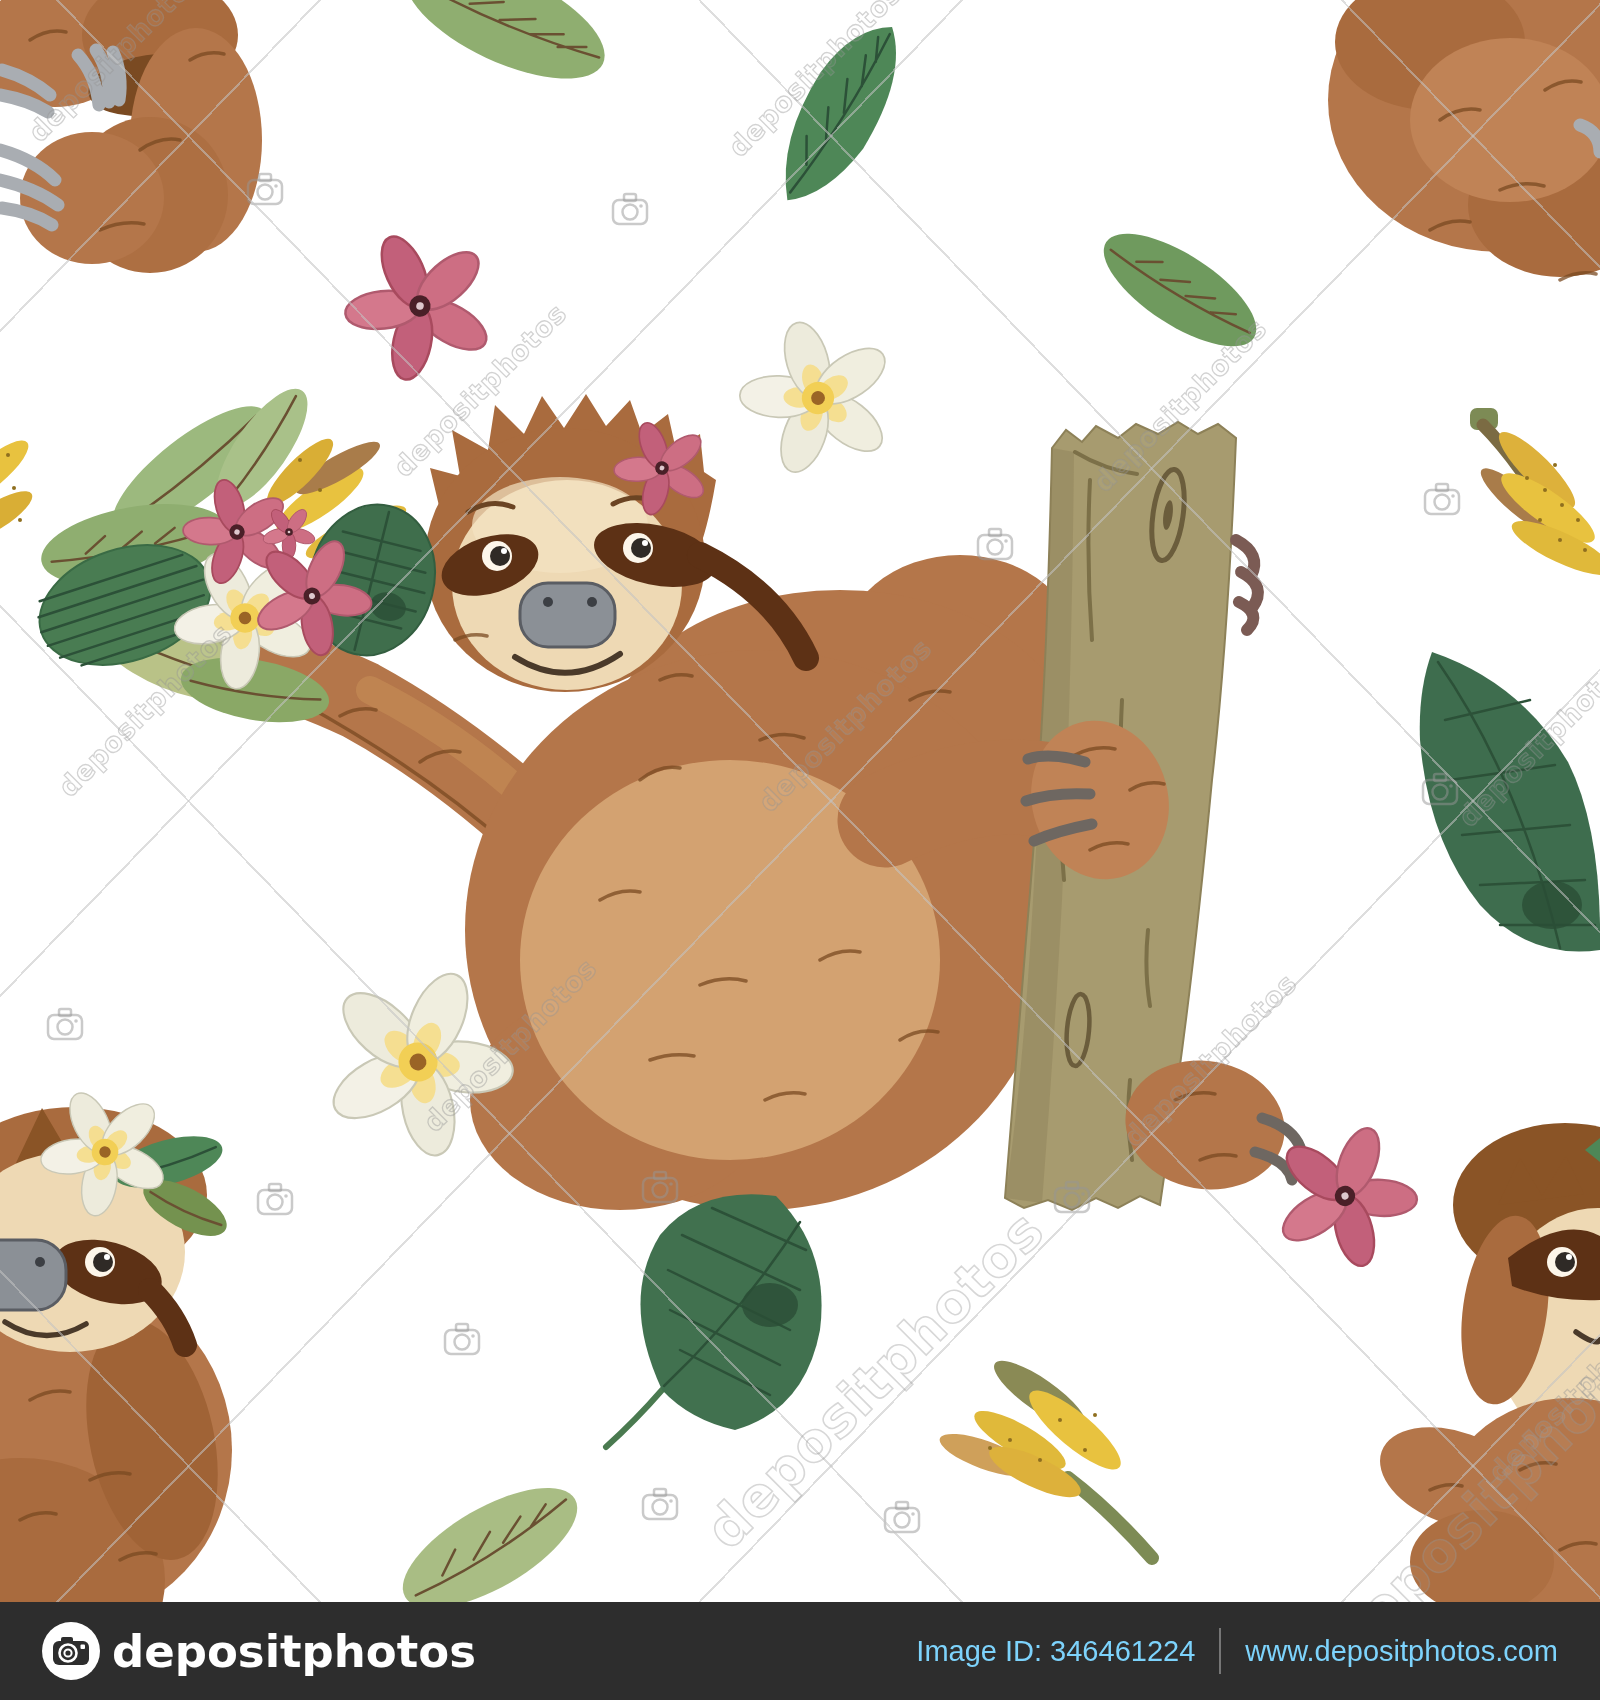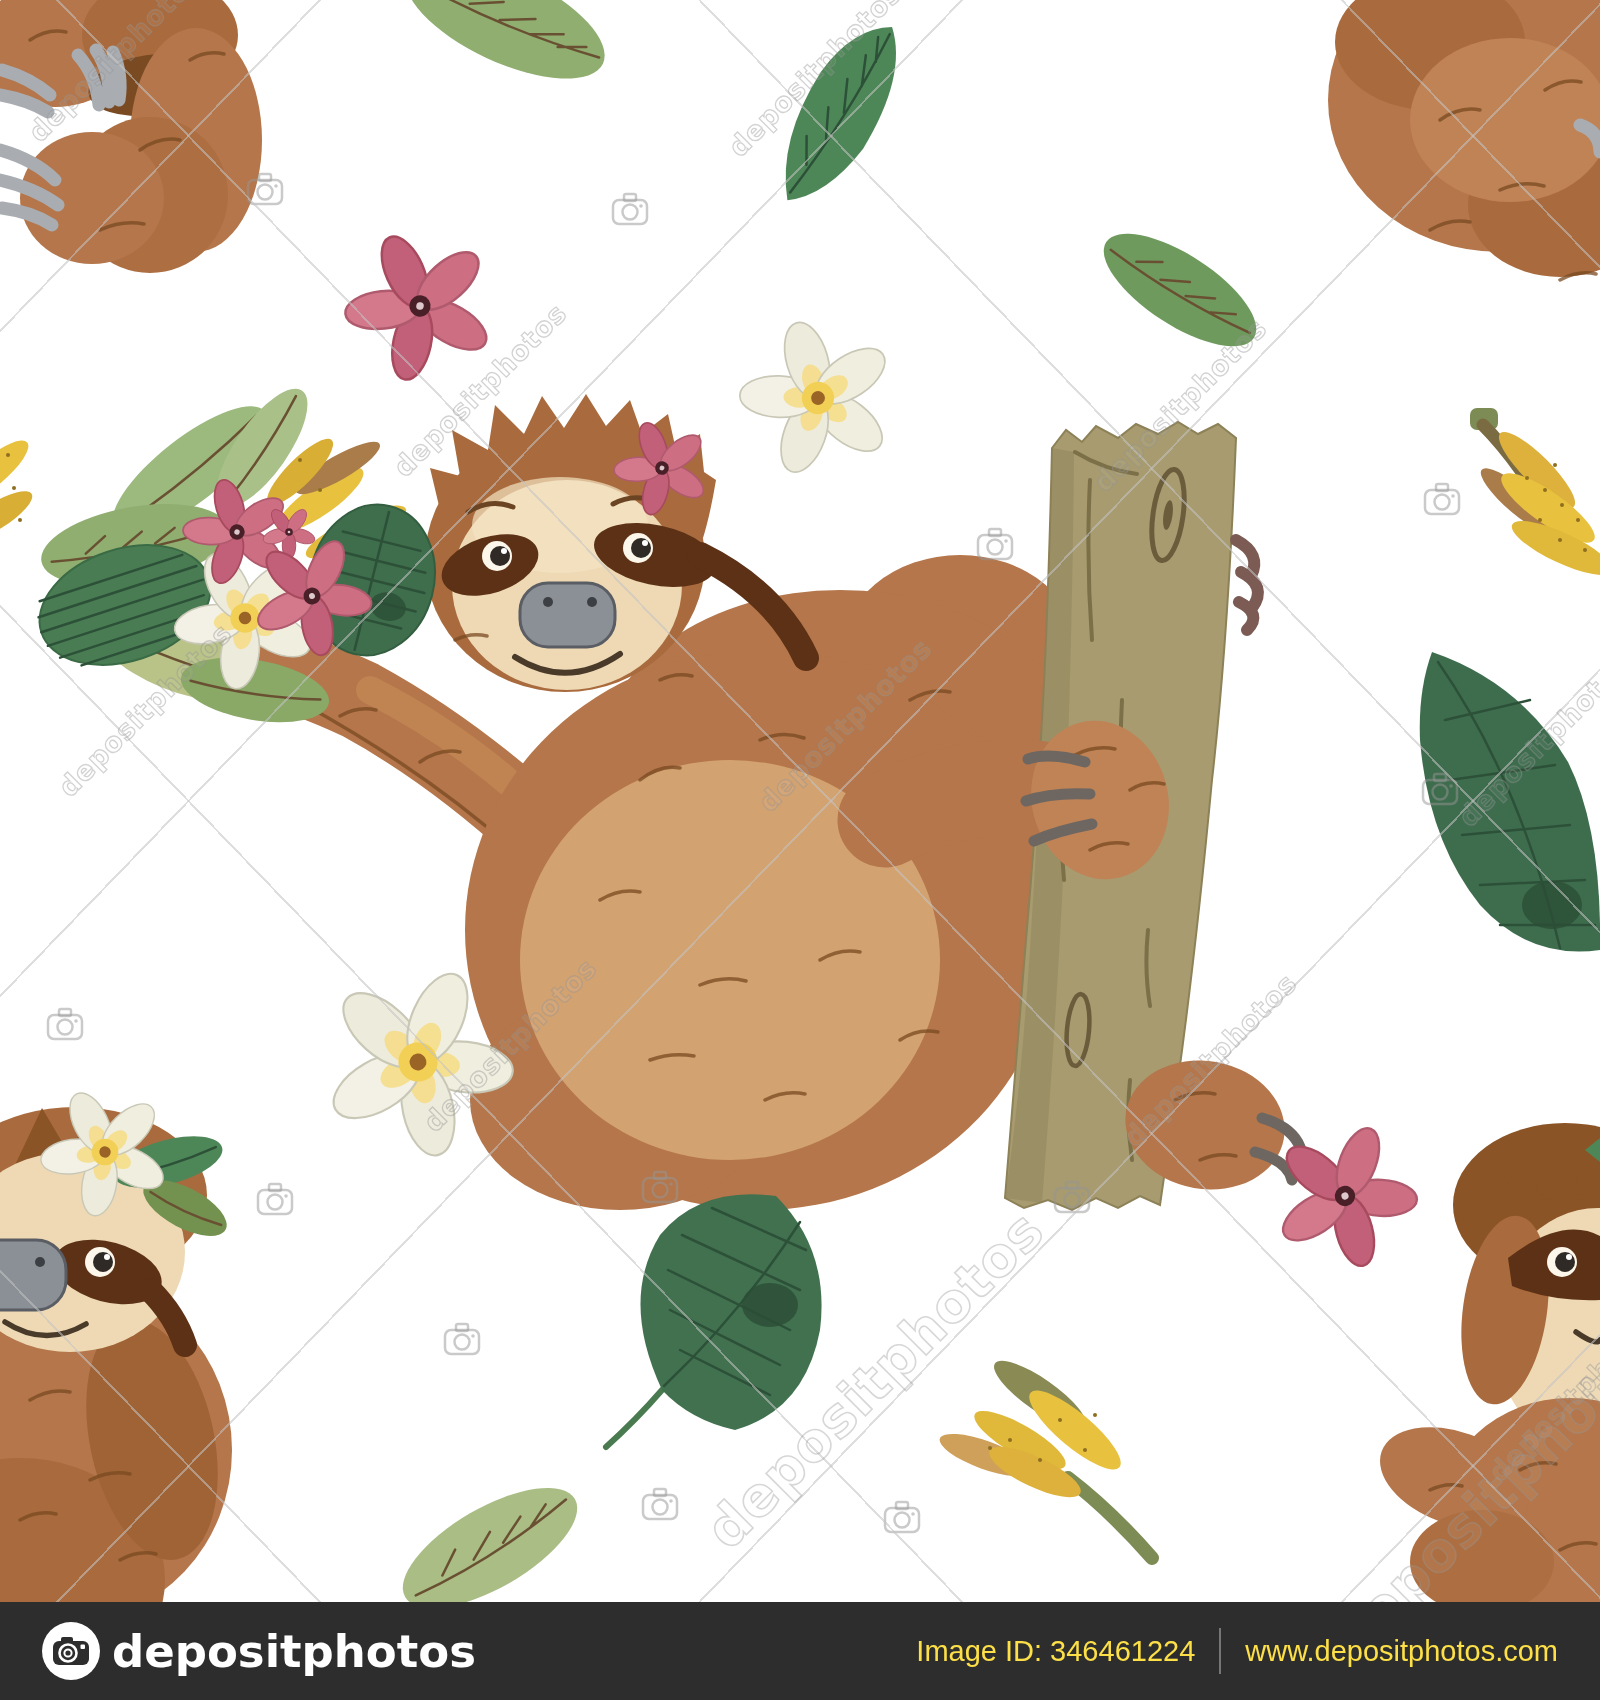--- a/index.html
+++ b/index.html
@@ -30,21 +30,21 @@
   .wmstroke{stroke:rgba(150,150,150,.5);stroke-width:2.5;fill:none}
 
   
   .bottom-bar{position:absolute;left:0;top:1602px;width:1600px;height:98px;background:#2d2d2d;
     display:flex;align-items:center;justify-content:space-between;padding:0 42px;box-sizing:border-box;}
   .logo{display:flex;align-items:center;gap:12px;}
   .logo-circle{width:58px;height:58px;border-radius:50%;background:#ffffff;
     display:flex;align-items:center;justify-content:center;flex:0 0 auto;}
   .logo-text{font-weight:700;font-size:45px;color:#ffffff;letter-spacing:0;}
   .footer-right{display:flex;align-items:center;gap:24px;
-    font-family:"Liberation Sans",sans-serif;font-size:29px;color:#fde047;}
+    font-family:"Liberation Sans",sans-serif;font-size:29px;color:#7dd3fc;}
   .footer-divider{width:2px;height:46px;background:rgba(255,255,255,.35);}
 </style>
 </head>
 <body>
 
 <div class="canvas">
 
   <div class="artwork">
     <svg width="1600" height="1602" viewBox="0 0 1600 1602">
       <defs>

